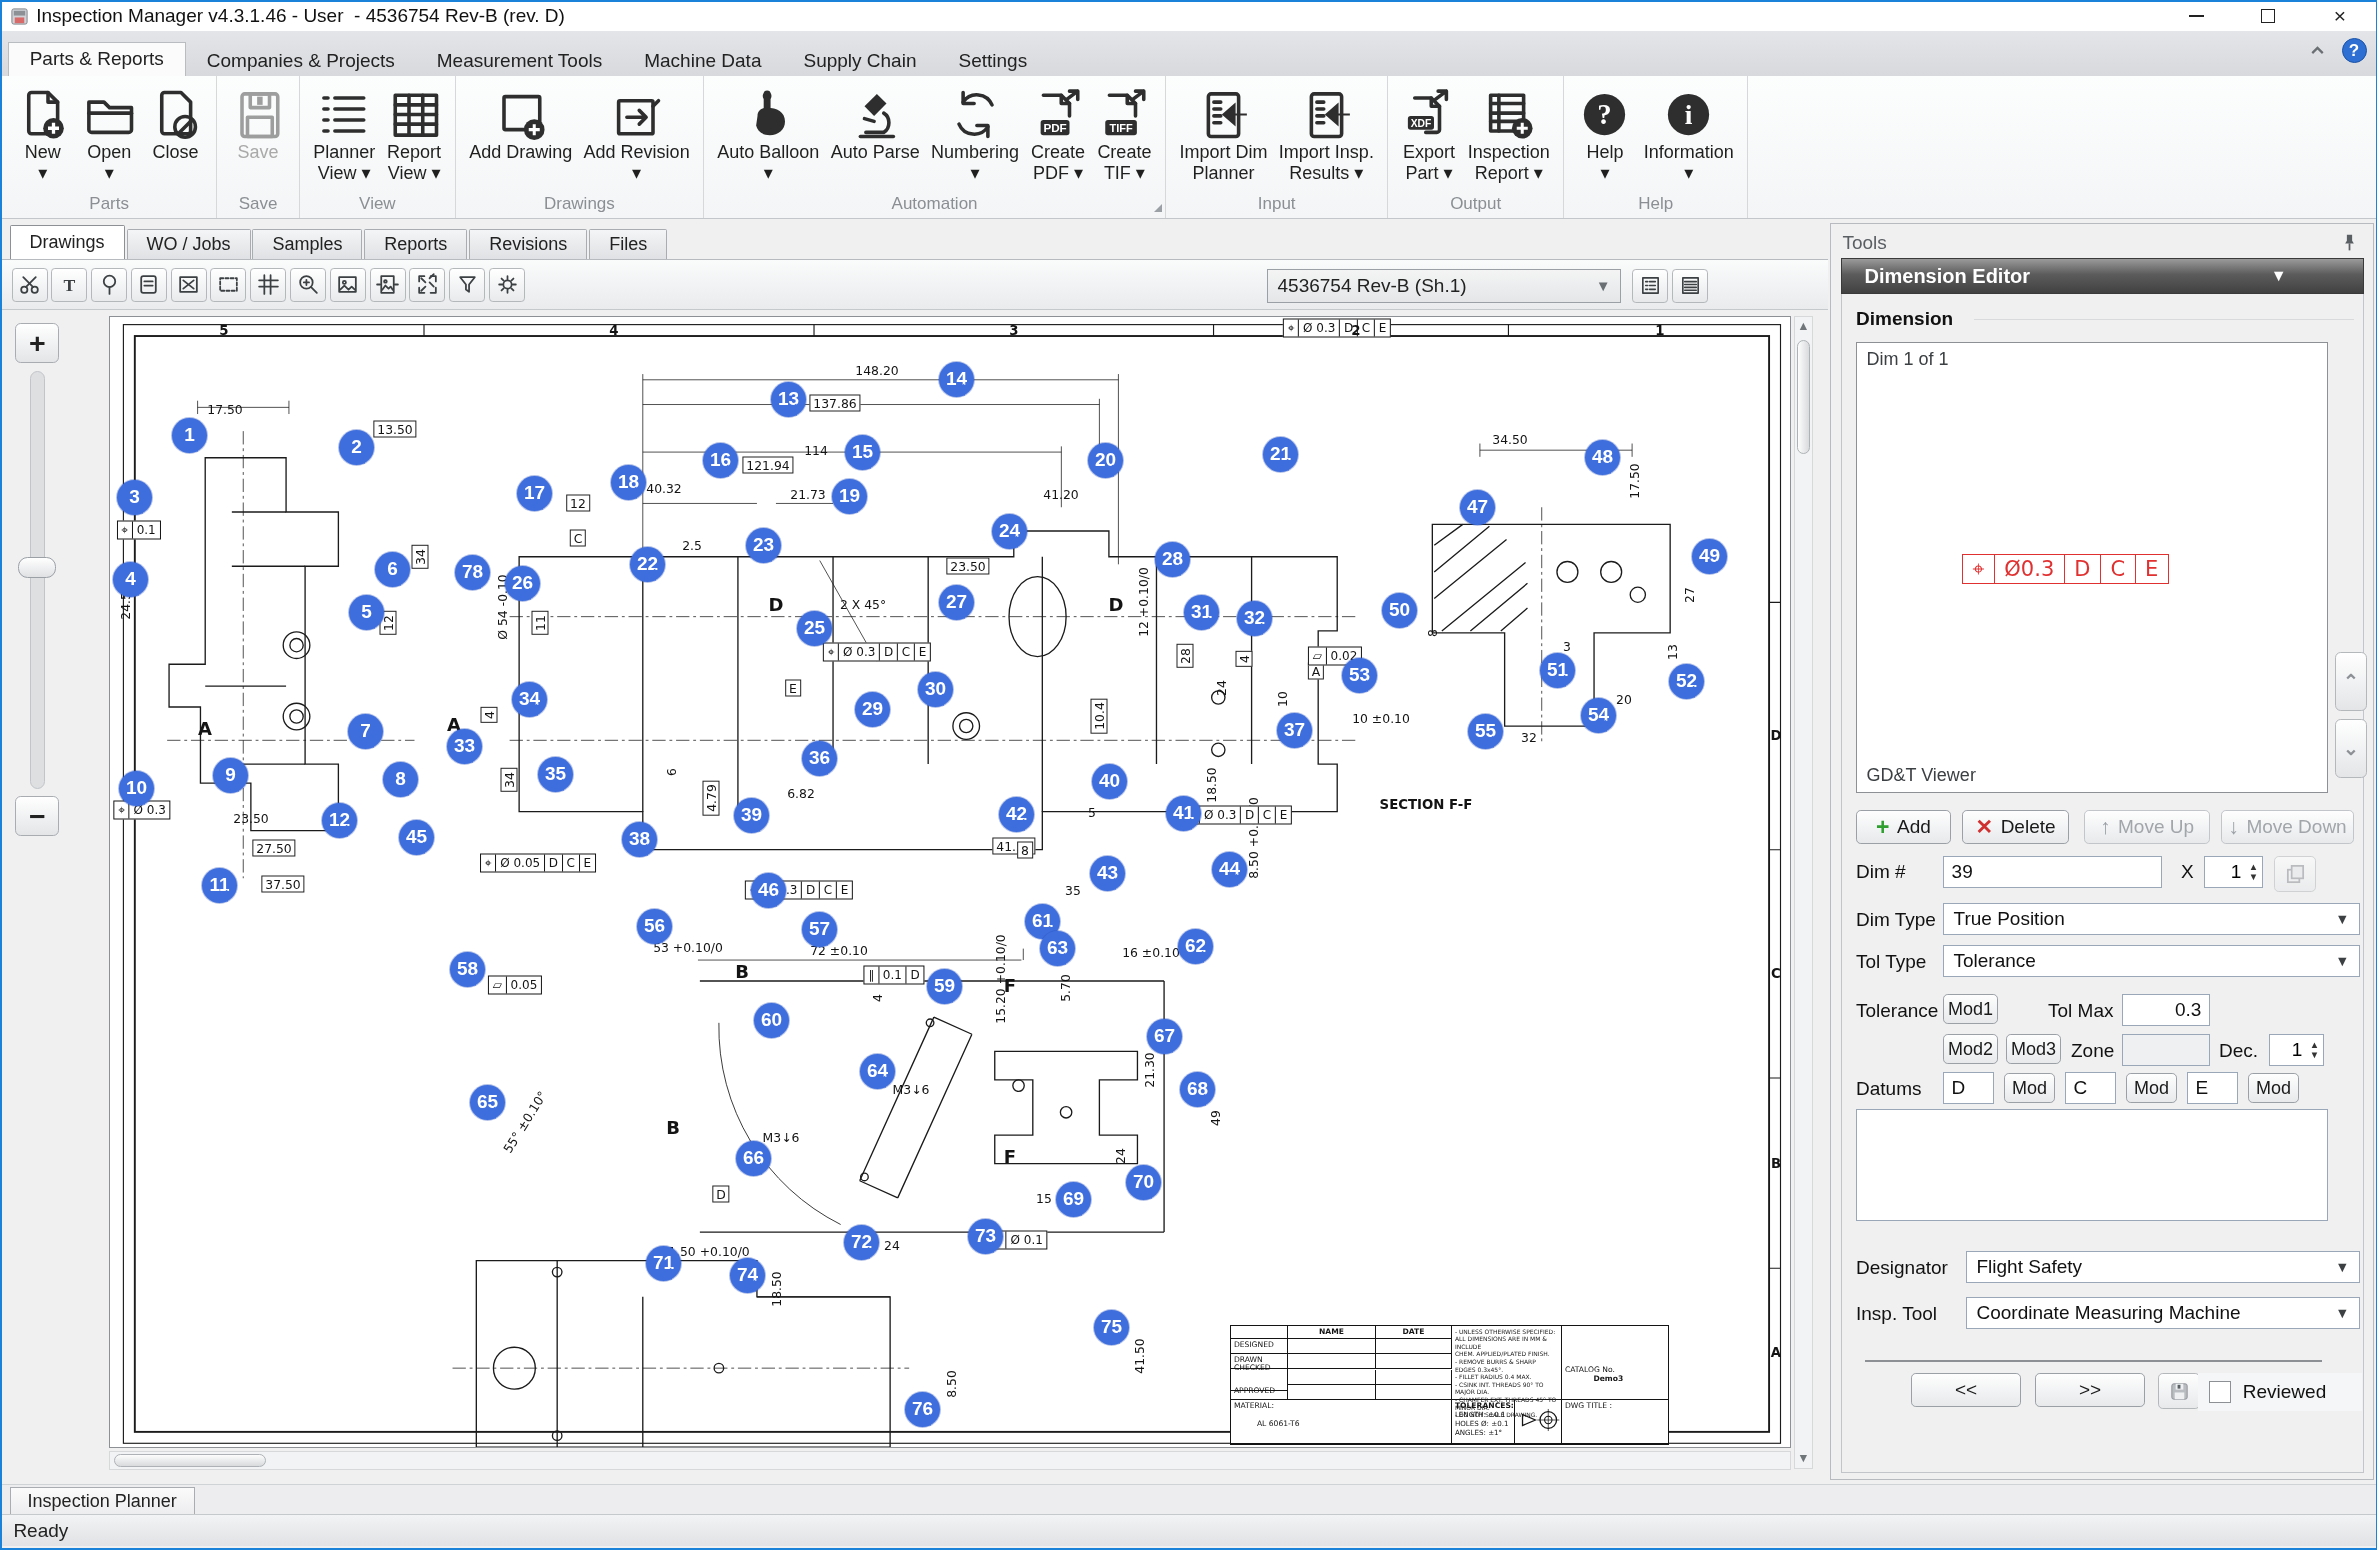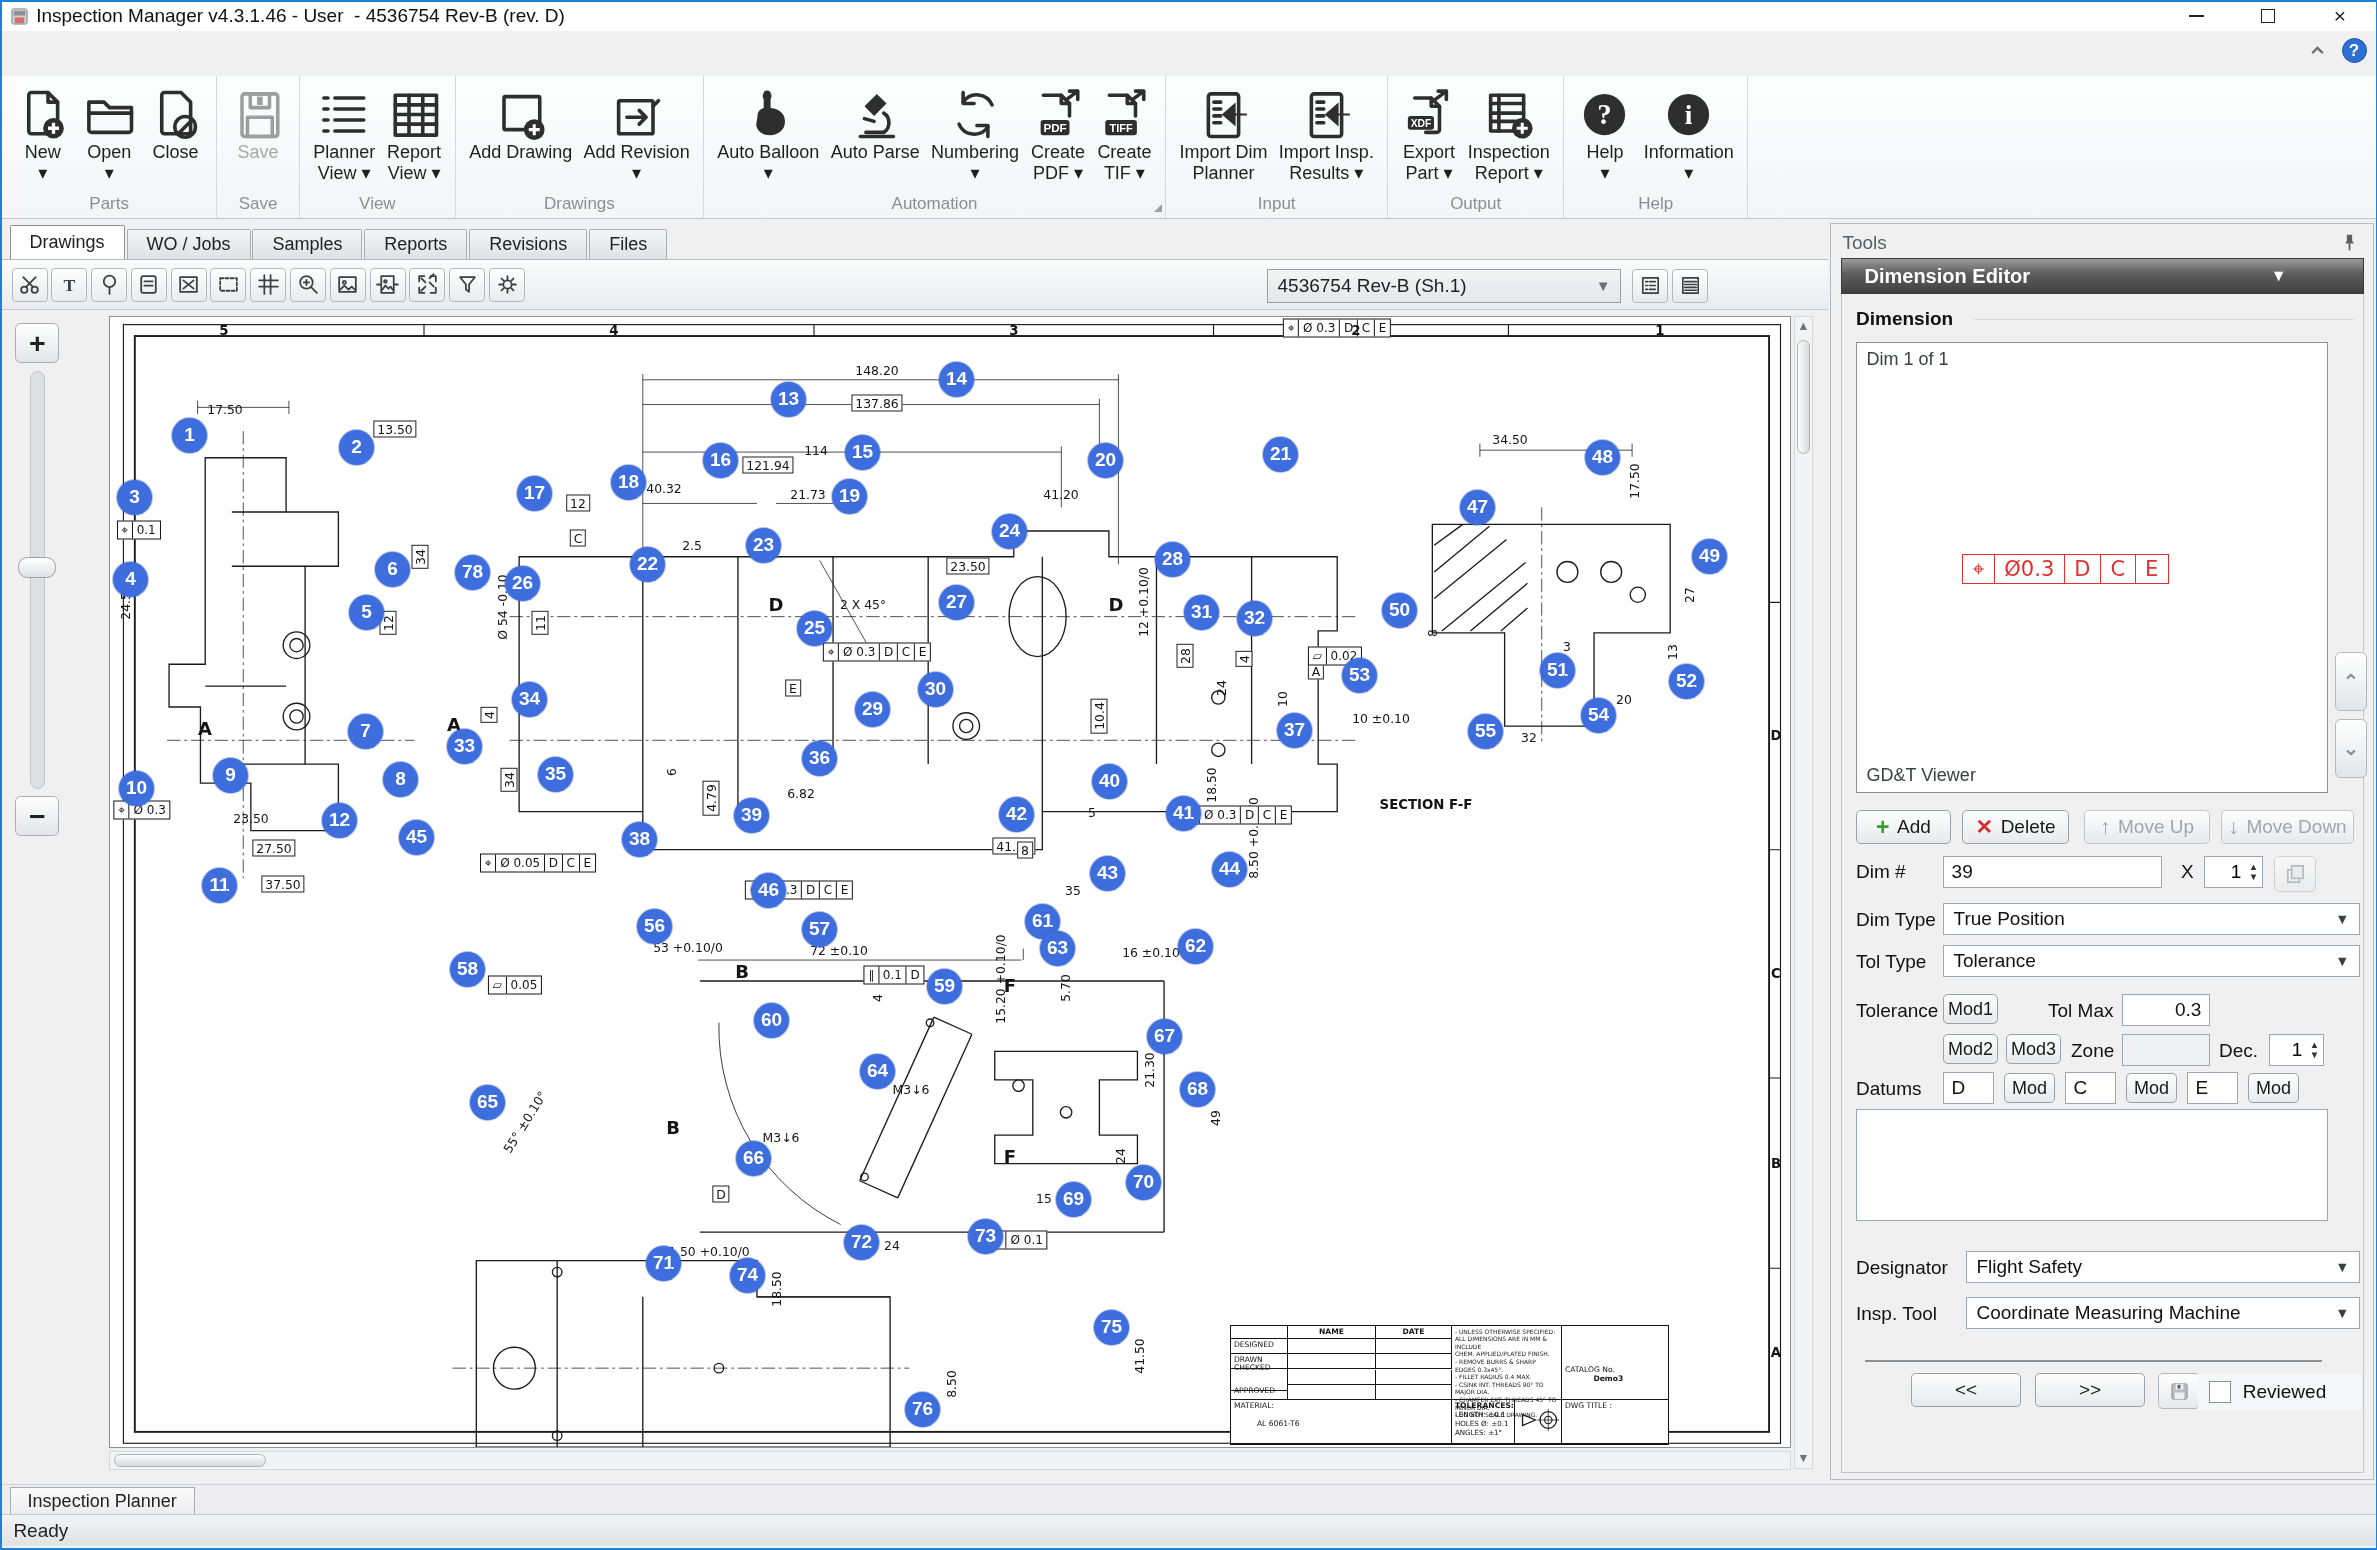--- a/index.html
+++ b/index.html
@@ -139,20 +139,28 @@
         </div>
       <div class="wbtn">
           <div class="maxbox"></div>
         </div>
       <div class="wbtn">
           <span>×</span>
         </div>
     </div>
   </div>
 
+  <div class="ribbontabs">
+      <div class="rtab active">Parts &amp; Reports</div>
+      <div class="rtab">Companies &amp; Projects</div>
+      <div class="rtab">Measurement Tools</div>
+      <div class="rtab">Machine Data</div>
+      <div class="rtab">Supply Chain</div>
+      <div class="rtab">Settings</div>
+    </div>
   <div class="ribbontabs-right">
     <svg class="chev-up" viewBox="0 0 24 24">
         <path d="M6 15l6-6 6 6" fill="none" stroke="#6a6f74" stroke-width="2.6"></path>
       </svg>
     <div class="help-circle">?</div>
   </div>
 
   <div class="ribbon">
       <div class="rgroup">
         <div class="rrow">
@@ -617,21 +625,21 @@
           <div class="lab box rot" style="left: 278px; top: 306px;">12</div>
           <div class="lab box rot" style="left: 310px; top: 240px;">34</div>
           <div class="lab box rot" style="left: 379px; top: 398px;">4</div>
           <div class="lab box rot" style="left: 399px; top: 463px;">34</div>
           <div class="lab big" style="left: 95px; top: 411px;">A</div>
           <div class="lab big" style="left: 344px; top: 407px;">A</div>
           <div class="lab" style="left: 141px; top: 501px;">23.50</div>
           <div class="lab box" style="left: 164px; top: 531px;">27.50</div>
           <div class="lab box" style="left: 173px; top: 567px;">37.50</div>
           <div class="lab" style="left: 767px; top: 53px;">148.20</div>
-          <div class="lab box" style="left: 725px; top: 86px; margin-left: 42px;">137.86</div>
+          <div class="lab box" style="left: 725px; top: 86px;">137.86</div>
           <div class="lab" style="left: 706px; top: 133px;">114</div>
           <div class="lab box" style="left: 658px; top: 148px;">121.94</div>
           <div class="lab" style="left: 554px; top: 171px;">40.32</div>
           <div class="lab" style="left: 698px; top: 177px;">21.73</div>
           <div class="lab box" style="left: 468px; top: 186px;">12</div>
           <div class="lab box" style="left: 468px; top: 221px;">C</div>
           <div class="lab" style="left: 582px; top: 228px;">2.5</div>
           <div class="lab" style="left: 753px; top: 287px;">2 X 45°</div>
           <div class="lab big" style="left: 666px; top: 287px;">D</div>
           <div class="lab big" style="left: 1006px; top: 287px;">D</div>

